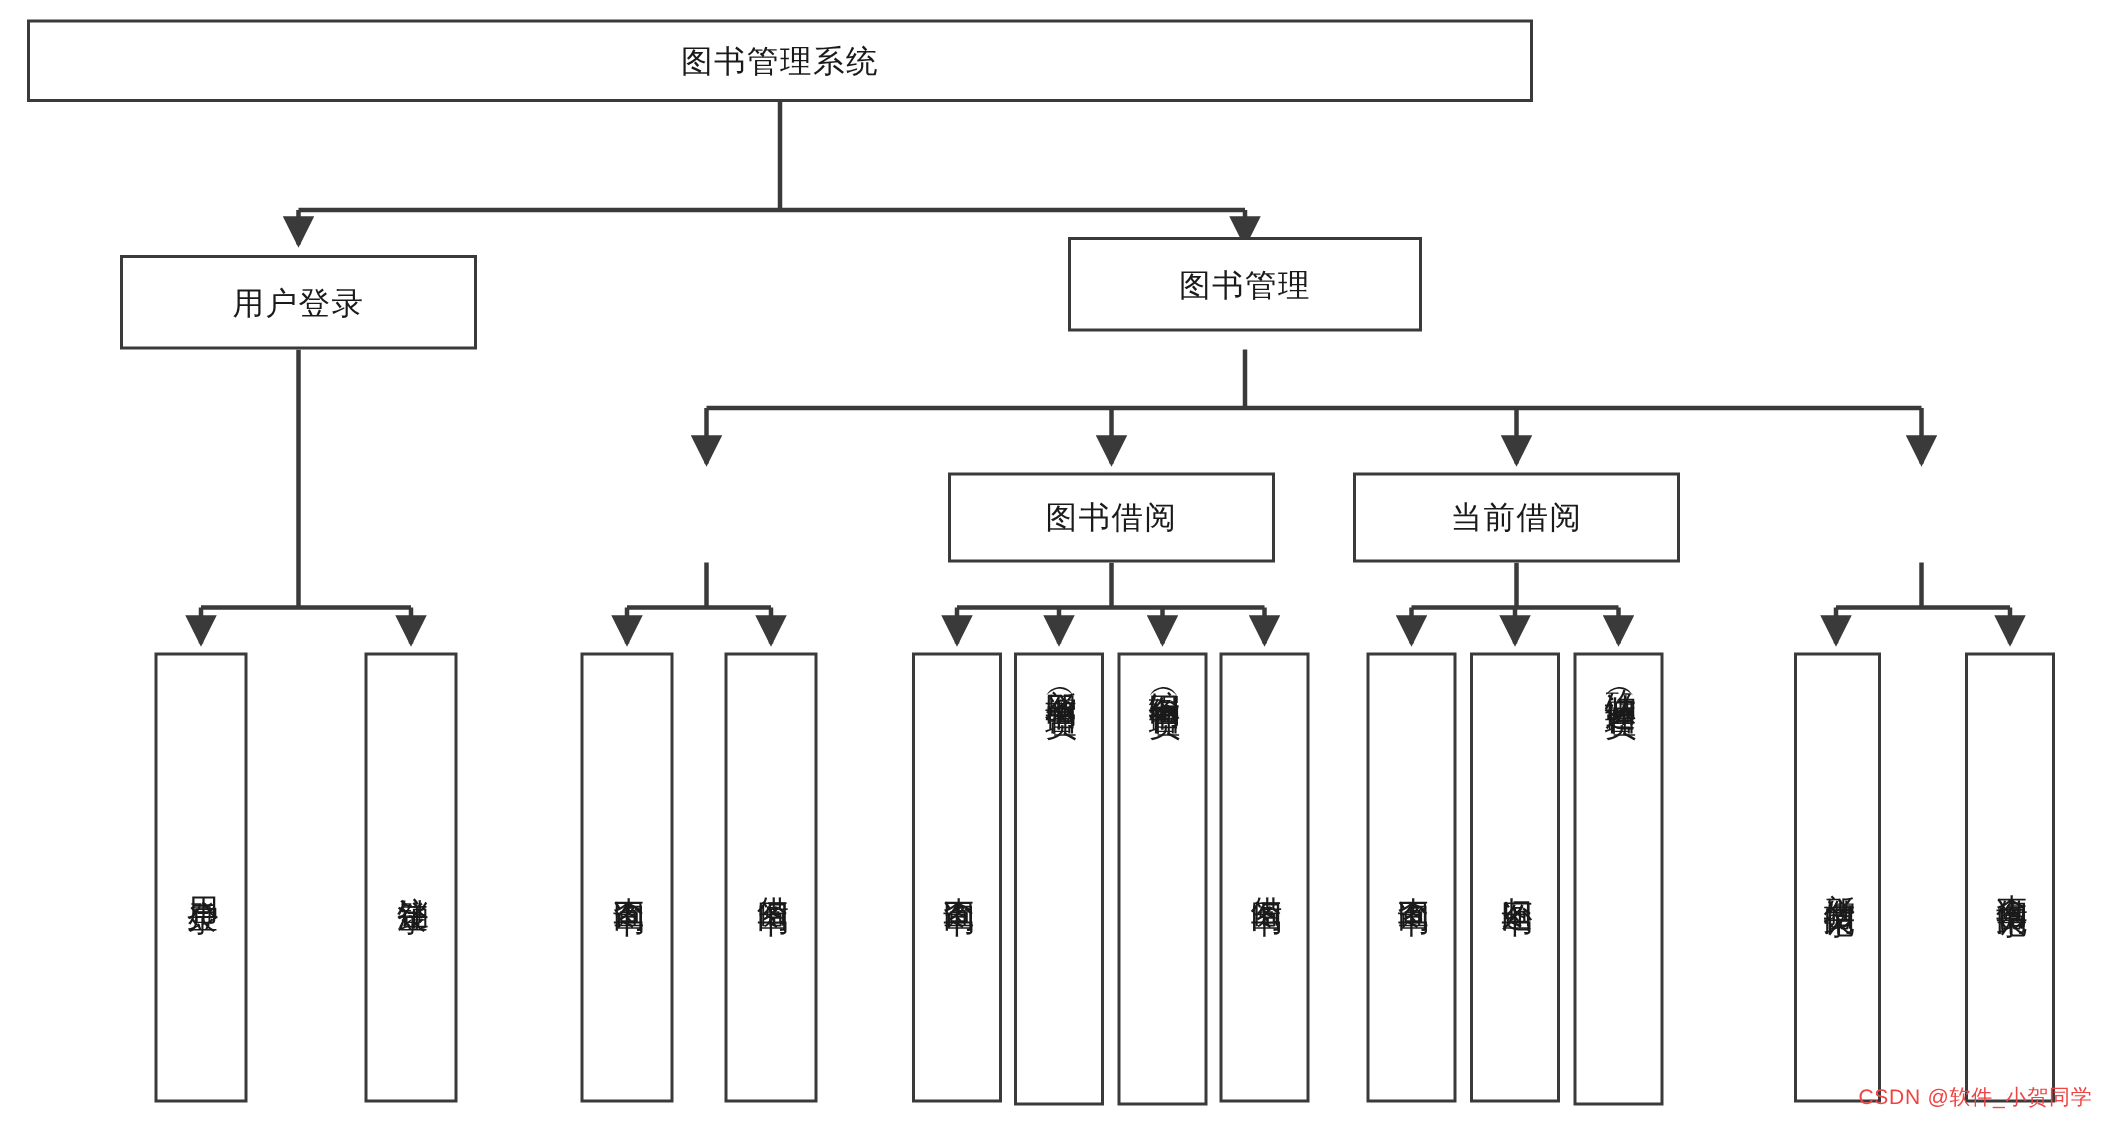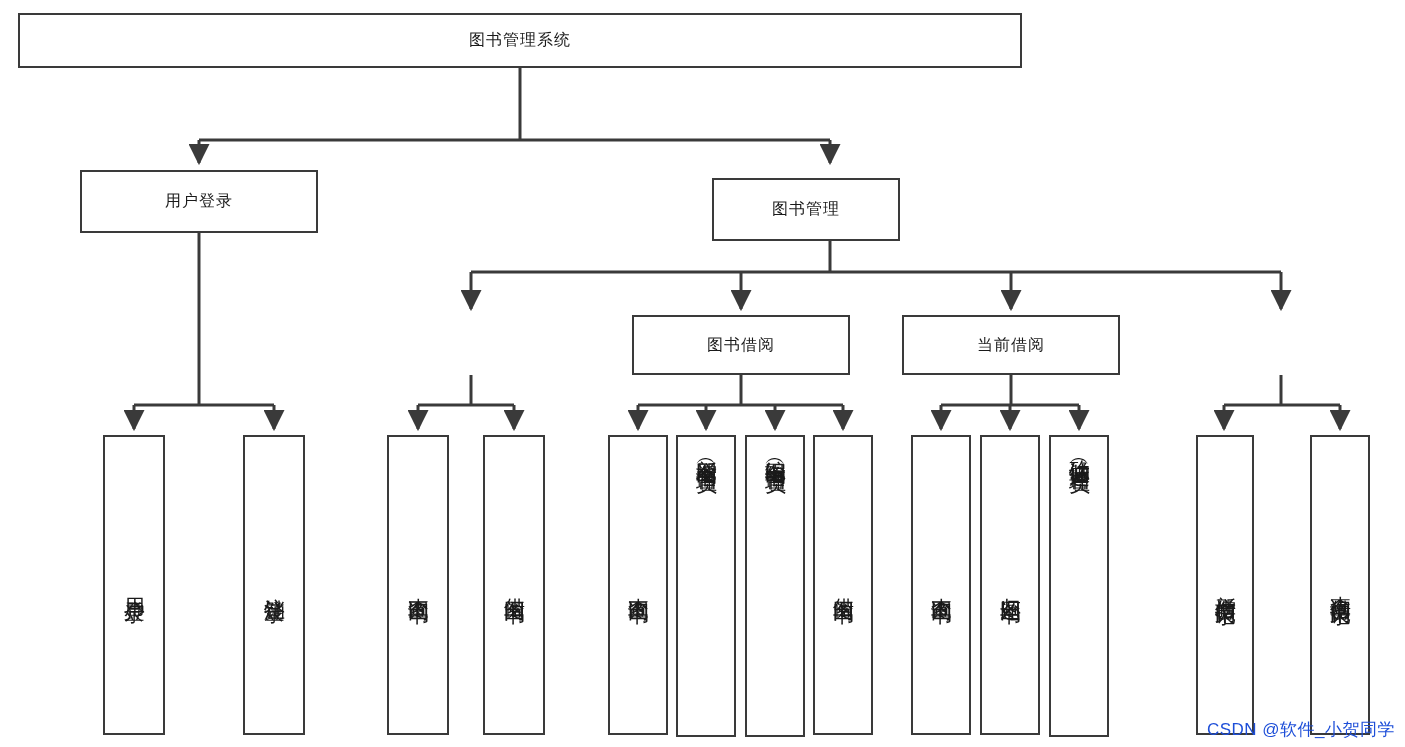--- a/index.html
+++ b/index.html
@@ -2,26 +2,26 @@
 <html><head>
 <meta charset="utf-8">
 <style>
   html,body{margin:0;padding:0;background:#ffffff;}
   body{font-family:"Liberation Sans","DejaVu Sans",sans-serif;}
   #canvas{position:relative;width:1405px;height:747px;background:#ffffff;overflow:hidden;}
   svg.edges{position:absolute;left:0;top:0;width:1405px;height:747px;pointer-events:none;}
 
   .node{position:absolute;box-sizing:border-box;border:2px solid #3a3a3a;background:#ffffff;
         display:flex;align-items:center;justify-content:center;color:#1a1a1a;}
-  .node.h{font-size:16px;letter-spacing:1px;font-family:Liberation Serif, serif;}
+  .node.h{font-size:21px;letter-spacing:1px;font-family:Liberation Serif, serif;}
   .node.v{writing-mode:vertical-rl;text-orientation:upright;font-size:21px;line-height:1.18;
           letter-spacing:2px;padding:6px 0;justify-content:center;}
   .node.v.top{justify-content:flex-start;}
 
-  .watermark{position:absolute;right:10px;bottom:6px;font-size:17px;color:#1d4ed8;
+  .watermark{position:absolute;right:10px;bottom:6px;font-size:14px;color:#ef4444;
              letter-spacing:0.5px;white-space:nowrap;}
 </style>
 </head>
 <body>
 
 <div id="canvas">
 
   <svg class="edges" viewBox="0 0 1405 747">
     <defs>
       <marker id="arrow" viewBox="0 0 10 10" refX="9" refY="5" markerWidth="7" markerHeight="7" orient="auto-start-reverse">
@@ -68,21 +68,21 @@
       <path d="M 1281 375 L 1281 405"></path>
       <path d="M 1224 405 L 1340 405"></path>
       <path d="M 1224 405 L 1224 429" marker-end="url(#arrow)"></path>
       <path d="M 1340 405 L 1340 429" marker-end="url(#arrow)"></path>
     </g>
   </svg>
 
   <div class="node h" style="left:18px;top:13px;width:1004px;height:55px;">图书管理系统</div>
 
   <div class="node h" style="left:80px;top:170px;width:238px;height:63px;">用户登录</div>
-  <div class="node h" style="left:712px;top:178px;width:188px;height:63px;">图书管理</div>
+  <div class="node h" style="left:712px;top:158px;width:236px;height:63px;">图书管理</div>
 
   <div class="node h" style="left:902px;top:315px;width:218px;height:60px;">当前借阅</div>
   <div class="node h" style="left:632px;top:315px;width:218px;height:60px;">图书借阅</div>
 
   <div class="node v" style="left:103px;top:435px;width:62px;height:300px;">用户登录</div>
   <div class="node v" style="left:243px;top:435px;width:62px;height:300px;">注销登录</div>
 
   <div class="node v" style="left:387px;top:435px;width:62px;height:300px;">查询图书</div>
   <div class="node v" style="left:483px;top:435px;width:62px;height:300px;">借阅图书</div>
 

